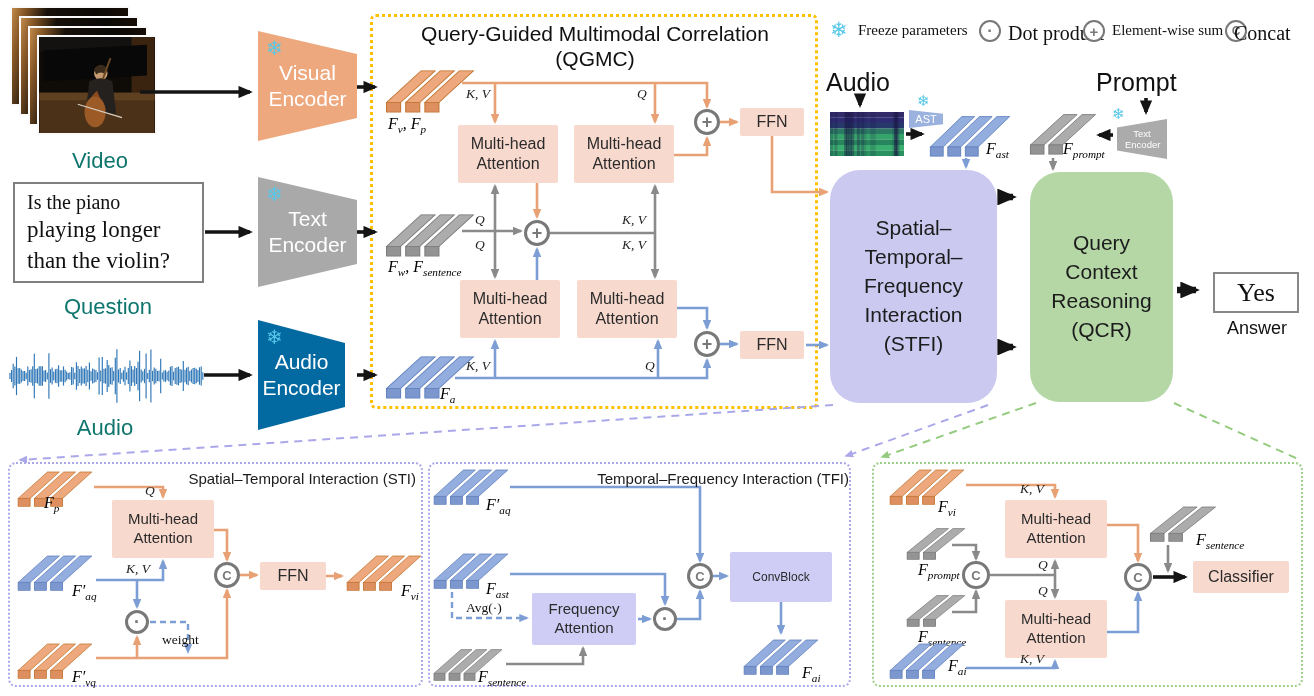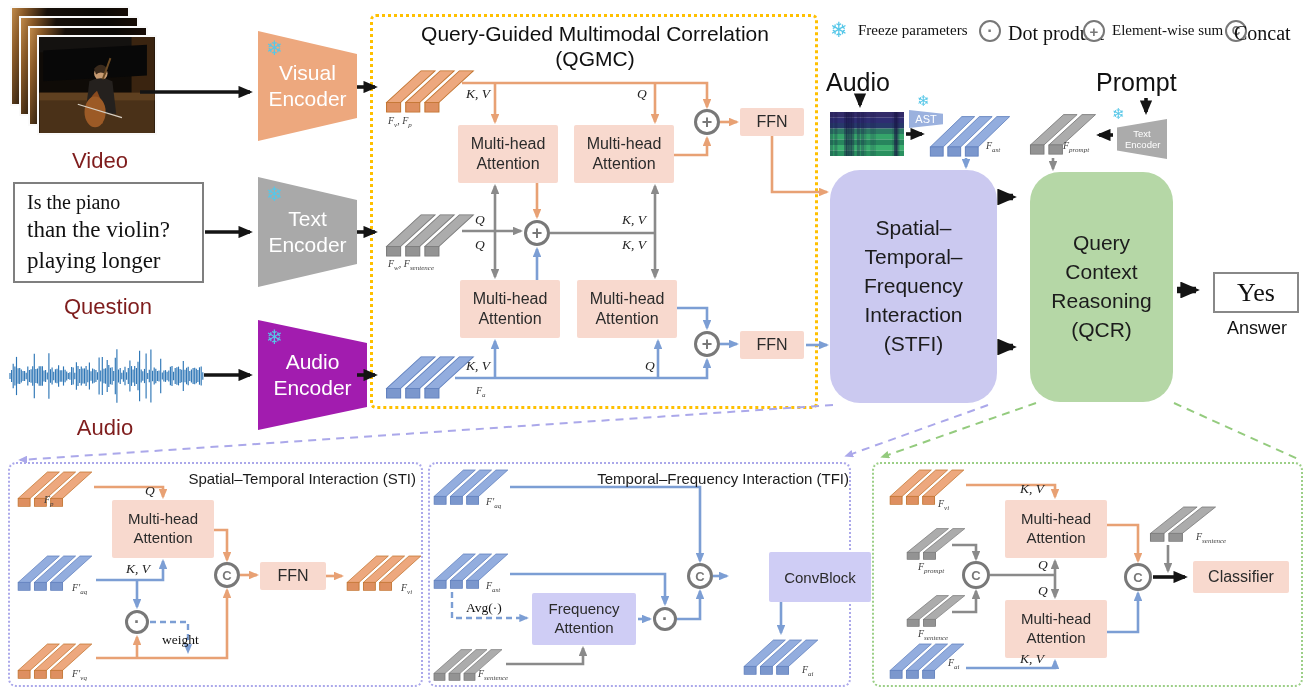--- a/index.html
+++ b/index.html
@@ -1,23 +1,23 @@
 <!DOCTYPE html>
 <html><head>
 <meta charset="utf-8">
 <style>
   html,body{margin:0;padding:0;background:#fff;}
   .canvas{position:relative;width:1314px;height:696px;background:#fff;overflow:hidden;
           font-family:"Liberation Sans",sans-serif;}
   .abs{position:absolute;}
   .sans{font-family:"Liberation Sans",sans-serif;color:#111;}
   .serif{font-family:"Liberation Serif",serif;color:#111;}
-  .math{font-family:"Liberation Serif",serif;font-style:italic;color:#404040;font-size:10px;white-space:nowrap;}
+  .math{font-family:"Liberation Serif",serif;font-style:italic;color:#000000;font-size:16px;white-space:nowrap;}
   .math sub{font-size:.7em;}
-  .seclabel{font-size:22px;color:#7f1d1d;text-align:center;}
+  .seclabel{font-size:22px;color:#0f766e;text-align:center;}
   .biglabel{font-size:25px;color:#111;}
   .trap{display:flex;align-items:center;justify-content:center;text-align:center;color:#fff;}
   .trapR{clip-path:polygon(0 0,100% 21%,100% 79%,0 100%);}
   .trapL{clip-path:polygon(0 21%,100% 0,100% 100%,0 79%);}
   .enc-label{font-size:21px;line-height:1.25;width:92px;}
   .pink{background:#F8D9CE;color:#2b2b2b;display:flex;align-items:center;justify-content:center;
         text-align:center;border-radius:2px;}
   .lav{background:#CFCDF5;color:#2b2b2b;display:flex;align-items:center;justify-content:center;
         text-align:center;border-radius:2px;}
   .mha-txt{font-size:16px;line-height:1.25;width:92px;}
@@ -66,22 +66,22 @@
         <line x1="66" y1="44" x2="74" y2="22" stroke="#6b4a23" stroke-width="2"></line>
         <line x1="40" y1="70" x2="86" y2="84" stroke="#d8d0c4" stroke-width="1.2"></line>
       </svg>
     </div>
   </div>
   <div class="abs sans seclabel" style="left:40px;top:148px;width:120px;">Video</div>
 
   <div class="abs" style="left:13px;top:182px;width:191px;height:101px;border:2px solid #7F7F7F;background:#fff;box-sizing:border-box;
               display:flex;flex-direction:column;justify-content:center;padding-left:12px;">
     <span class="serif" style="font-size:20px;line-height:1.32;">Is the piano</span>
+    <span class="serif" style="font-size:23px;line-height:1.32;">playing longer</span>
     <span class="serif" style="font-size:23px;line-height:1.32;">than the violin?</span>
-    <span class="serif" style="font-size:23px;line-height:1.32;">playing longer</span>
   </div>
   <div class="abs sans seclabel" style="left:48px;top:294px;width:120px;">Question</div>
 
   <div class="abs" style="left:8px;top:345px;width:196px;height:62px;"><svg viewBox="0 0 196 62" width="100%" height="100%">
         <line x1="2.0" y1="28.0" x2="2.0" y2="34.0" stroke="#2E76B6" stroke-width="1.15"></line>
         <line x1="3.6" y1="25.1" x2="3.6" y2="36.9" stroke="#2E76B6" stroke-width="1.15"></line>
         <line x1="5.2" y1="18.7" x2="5.2" y2="43.3" stroke="#2E76B6" stroke-width="1.15"></line>
         <line x1="6.9" y1="21.5" x2="6.9" y2="40.5" stroke="#2E76B6" stroke-width="1.15"></line>
         <line x1="8.5" y1="11.9" x2="8.5" y2="50.1" stroke="#2E76B6" stroke-width="1.15"></line>
         <line x1="10.1" y1="23.3" x2="10.1" y2="38.7" stroke="#2E76B6" stroke-width="1.15"></line>
@@ -205,21 +205,21 @@
   <div class="abs trap trapR" style="left:258px;top:31px;width:99px;height:110px;background:#EDA87E;">
     <span class="enc-label">Visual Encoder</span>
   </div>
   <div class="abs snow" style="left:266px;top:38px;font-size:20px;">❄</div>
 
   <div class="abs trap trapR" style="left:258px;top:177px;width:99px;height:110px;background:#A9A9A9;">
     <span class="enc-label">Text Encoder</span>
   </div>
   <div class="abs snow" style="left:266px;top:184px;font-size:20px;">❄</div>
 
-  <div class="abs trap trapR" style="left:258px;top:320px;width:109px;height:110px;background:#a21caf;">
+  <div class="abs trap trapR" style="left:258px;top:320px;width:87px;height:110px;background:#0369a1;">
     <span class="enc-label">Audio Encoder</span>
   </div>
   <div class="abs snow" style="left:266px;top:327px;font-size:20px;">❄</div>
 
   <div class="abs sans" style="left:400px;top:22px;width:390px;text-align:center;font-size:21px;">Query-Guided Multimodal Correlation</div>
   <div class="abs sans" style="left:400px;top:47px;width:390px;text-align:center;font-size:21px;">(QGMC)</div>
 
   <div class="abs pink" style="left:458px;top:125px;width:100px;height:58px;">
       <span class="mha-txt">Multi-head Attention</span>
     </div>
@@ -443,21 +443,21 @@
       </svg></div>
   <div class="abs math" style="left:388px;top:258px;">F<sub>w</sub>, F<sub>sentence</sub></div>
   <div class="abs" style="left:384px;top:352px;width:92px;height:48px;"><svg viewBox="0 0 72 50" width="100%" height="100%" preserveAspectRatio="none">
         <path d="M2,38 L29,5 L40,5 L13,38 Z" fill="#93ADDE" stroke="#5F7FBD" stroke-width="0.8"></path>
         <rect x="2" y="38" width="11" height="10" fill="#7B97CD" stroke="#5F7FBD" stroke-width="0.8"></rect>
         <path d="M17,38 L44,5 L55,5 L28,38 Z" fill="#93ADDE" stroke="#5F7FBD" stroke-width="0.8"></path>
         <rect x="17" y="38" width="11" height="10" fill="#7B97CD" stroke="#5F7FBD" stroke-width="0.8"></rect>
         <path d="M32,38 L59,5 L70,5 L43,38 Z" fill="#93ADDE" stroke="#5F7FBD" stroke-width="0.8"></path>
         <rect x="32" y="38" width="11" height="10" fill="#7B97CD" stroke="#5F7FBD" stroke-width="0.8"></rect>
       </svg></div>
-  <div class="abs math" style="left:440px;top:385px;padding-left:36px;">F<sub>a</sub></div>
+  <div class="abs math" style="left:440px;top:385px;">F<sub>a</sub></div>
 
   <div class="abs kv" style="left:466px;top:86px;">K, V</div>
   <div class="abs kv" style="left:637px;top:86px;">Q</div>
   <div class="abs kv" style="left:475px;top:212px;">Q</div>
   <div class="abs kv" style="left:475px;top:237px;">Q</div>
   <div class="abs kv" style="left:622px;top:212px;">K, V</div>
   <div class="abs kv" style="left:622px;top:237px;">K, V</div>
   <div class="abs kv" style="left:466px;top:358px;">K, V</div>
   <div class="abs kv" style="left:645px;top:358px;">Q</div>
 
@@ -558,21 +558,21 @@
         <path d="M2,38 L29,5 L40,5 L13,38 Z" fill="#ACACAC" stroke="#7A7A7A" stroke-width="0.8"></path>
         <rect x="2" y="38" width="11" height="10" fill="#939393" stroke="#7A7A7A" stroke-width="0.8"></rect>
         <path d="M17,38 L44,5 L55,5 L28,38 Z" fill="#ACACAC" stroke="#7A7A7A" stroke-width="0.8"></path>
         <rect x="17" y="38" width="11" height="10" fill="#939393" stroke="#7A7A7A" stroke-width="0.8"></rect>
         <path d="M32,38 L59,5 L70,5 L43,38 Z" fill="#ACACAC" stroke="#7A7A7A" stroke-width="0.8"></path>
         <rect x="32" y="38" width="11" height="10" fill="#939393" stroke="#7A7A7A" stroke-width="0.8"></rect>
       </svg></div>
   <div class="abs math" style="left:478px;top:668px;">F<sub>sentence</sub></div>
   <div class="abs opc" style="left:653px;top:607px;width:24px;height:24px;font-size:18px;">·</div>
   <div class="abs opc" style="left:687px;top:563px;width:26px;height:26px;font-size:13px;">C</div>
-  <div class="abs lav" style="left:730px;top:552px;width:102px;height:50px;font-size:15px;margin-left:39px;">
+  <div class="abs lav" style="left:730px;top:552px;width:102px;height:50px;font-size:12px;">
       <span>ConvBlock</span>
     </div>
   <div class="abs" style="left:742px;top:636px;width:78px;height:40px;"><svg viewBox="0 0 72 50" width="100%" height="100%" preserveAspectRatio="none">
         <path d="M2,38 L29,5 L40,5 L13,38 Z" fill="#93ADDE" stroke="#5F7FBD" stroke-width="0.8"></path>
         <rect x="2" y="38" width="11" height="10" fill="#7B97CD" stroke="#5F7FBD" stroke-width="0.8"></rect>
         <path d="M17,38 L44,5 L55,5 L28,38 Z" fill="#93ADDE" stroke="#5F7FBD" stroke-width="0.8"></path>
         <rect x="17" y="38" width="11" height="10" fill="#7B97CD" stroke="#5F7FBD" stroke-width="0.8"></rect>
         <path d="M32,38 L59,5 L70,5 L43,38 Z" fill="#93ADDE" stroke="#5F7FBD" stroke-width="0.8"></path>
         <rect x="32" y="38" width="11" height="10" fill="#7B97CD" stroke="#5F7FBD" stroke-width="0.8"></rect>
       </svg></div>

